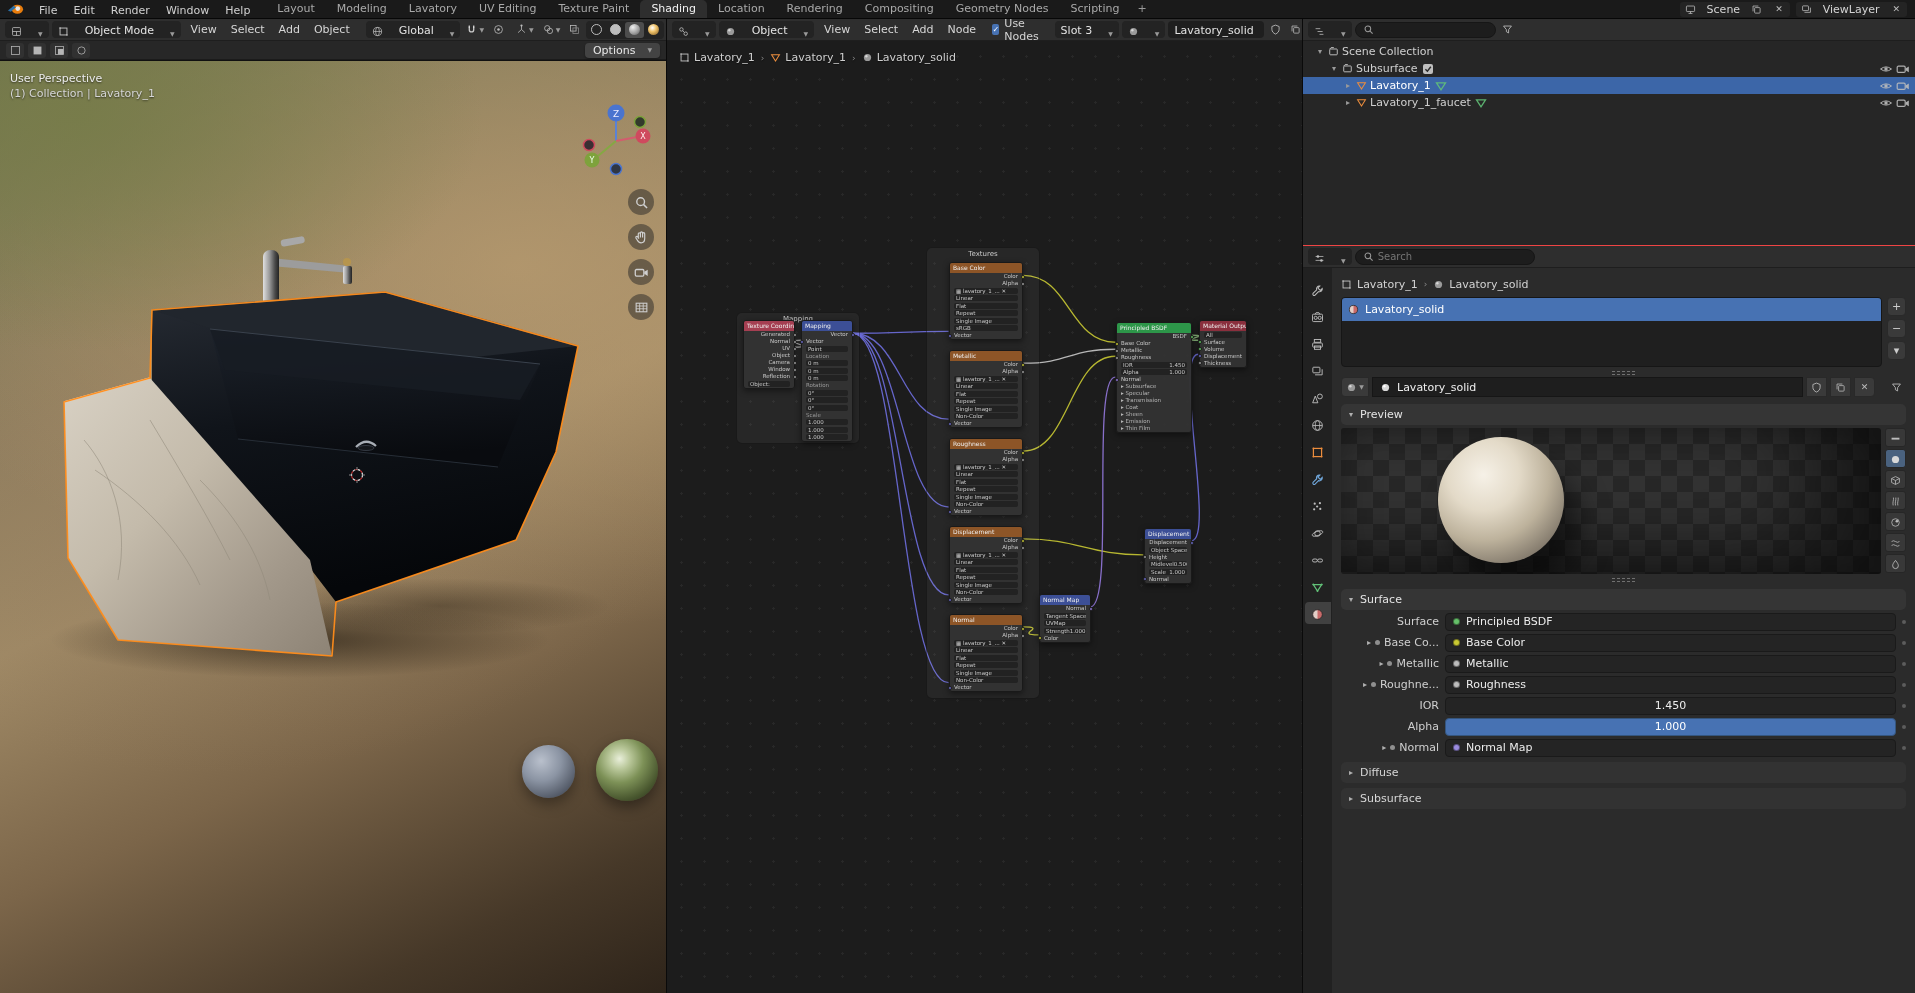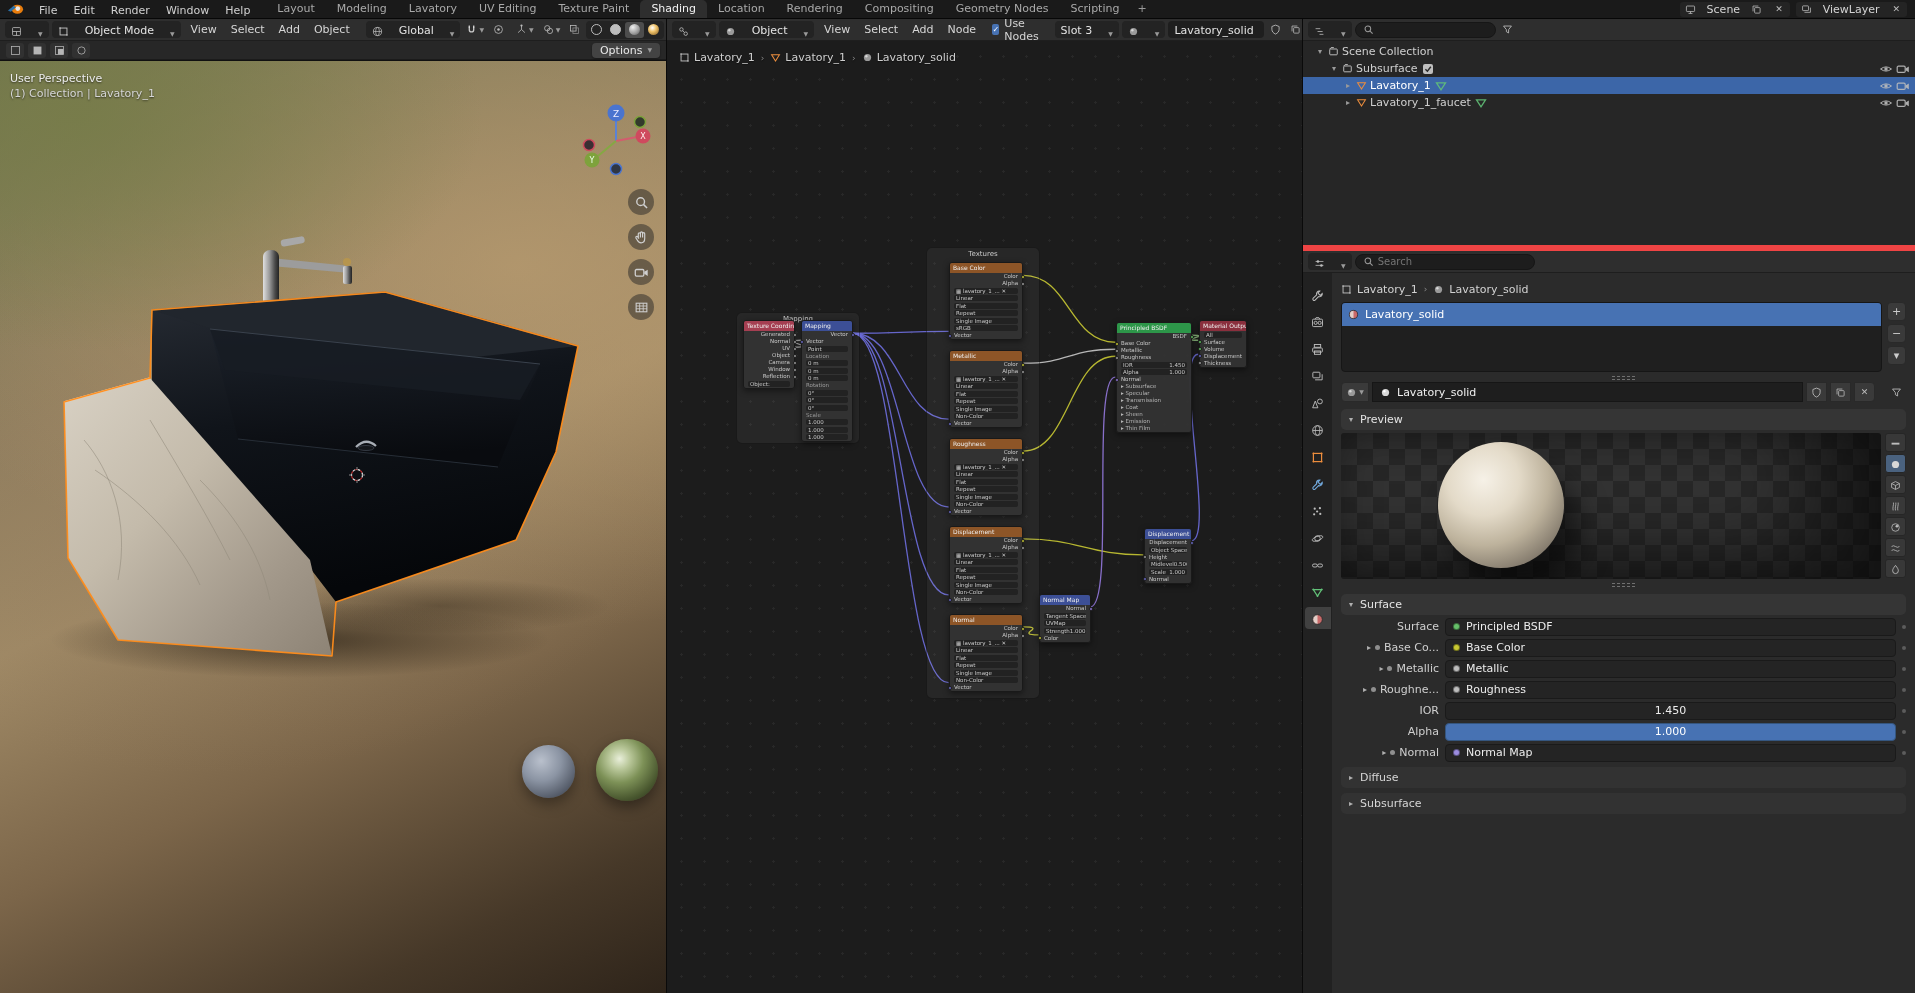--- a/index.html
+++ b/index.html
@@ -34,21 +34,21 @@
 .hmenu{padding:0 7px;line-height:22px;color:#d6d6d6}
 .dd{display:inline-flex;align-items:flex-end;gap:16px;background:#232323;border-radius:4px;padding:1px 6px;height:17px;color:#e2e2e2;white-space:nowrap}
 .hbtn{display:inline-flex;align-items:center;gap:2px;padding:1px 3px;border-radius:3px;height:17px}
 .spacer{flex:1}
 .check{display:inline-flex;align-items:center;gap:5px;padding:0 6px}
 .cb{width:11px;height:11px;border-radius:2px;background:#4772b3;display:inline-flex;align-items:center;justify-content:center;color:#fff;font-size:8px;line-height:1}
 
 
 .tool-settings{height:19px;background:#272727;border-bottom:1px solid #1b1b1b;display:flex;align-items:center;padding:0 6px;gap:4px;position:relative;z-index:6}
 .ts-btn{width:18px;height:15px;background:#313131;border-radius:3px;display:flex;align-items:center;justify-content:center}
-.options-btn{margin-left:auto;background:#434343;border-radius:4px;padding:0 8px;display:flex;gap:5px;align-items:center;height:15px;box-shadow:0 1px 2px rgba(0,0,0,.4);color:#e8e8e8}
+.options-btn{margin-left:auto;background:#434343;border-radius:4px;padding:0 8px;display:flex;gap:12px;align-items:center;height:15px;box-shadow:0 1px 2px rgba(0,0,0,.4);color:#e8e8e8}
 .vp-canvas{position:absolute;left:0;top:42px;right:0;bottom:0;background:
  radial-gradient(620px 360px at 12% 6%, rgba(118,124,72,.85), rgba(118,124,72,0) 65%),
  radial-gradient(900px 520px at 78% 22%, rgba(186,156,112,.75), rgba(186,156,112,0) 70%),
  radial-gradient(700px 420px at 30% 45%, rgba(150,125,95,.5), rgba(150,125,95,0) 70%),
  linear-gradient(155deg,#6f7350 0%,#8f7f5f 30%,#a08a66 48%,#7b6549 68%,#463828 88%,#2e241a 100%)}
 .scene-svg{position:absolute;inset:0;width:100%;height:100%}
 .vp-overlay-text{position:absolute;left:10px;top:10px;text-shadow:0 1px 2px rgba(0,0,0,.65);line-height:15px;color:#ececec}
 .vp-overlay-text .l2{color:#d6d6d6}
 #nav-gizmo{position:absolute;right:8px;top:38px;width:84px;height:84px}
 .vp-tools{position:absolute;right:12px;top:128px;display:flex;flex-direction:column;gap:9px}
@@ -91,21 +91,21 @@
 .search-pill input{background:transparent;border:none;outline:none;color:#d8d8d8;font:10px "DejaVu Sans",sans-serif;width:110px}
 .out-rows{position:absolute;top:24px;left:0;right:0;bottom:0}
 .orow{display:flex;align-items:center;height:17px;padding:0 5px;gap:3px;color:#cfcfcf}
 .orow.selected{background:#3c66a8;color:#fff}
 .orow .arr{width:10px;font-size:8px;color:#9a9a9a;text-align:center;flex:none}
 .orow .sp{flex:1}
 .orow .rico{width:14px;height:14px;opacity:.9;flex:none}
 .orow .rico svg{width:100%;height:100%}
 
 
-#properties{position:absolute;left:0;top:226px;right:0;bottom:0;background:#ef4444;border-top:6px solid #ef4444}
+#properties{position:absolute;left:0;top:226px;right:0;bottom:0;background:#ef4444;border-top:1px solid #ef4444}
 .prop-body{position:absolute;top:22px;left:0;right:0;bottom:0}
 #prop-tabs{position:absolute;left:0;top:0;bottom:0;width:29px;background:#212121;display:flex;flex-direction:column;align-items:center;padding-top:10px;gap:5px}
 .ptab{width:26px;height:22px;display:flex;align-items:center;justify-content:center;border-radius:4px 0 0 4px}
 .ptab svg{width:15px;height:15px}
 .ptab.active{background:#414141}
 .prop-content{position:absolute;left:29px;top:0;right:0;bottom:0;background:#2b2b2b;padding:6px 9px 0 9px}
 .prop-breadcrumb{display:flex;align-items:center;gap:6px;height:20px;color:#d2d2d2}
 .pb-sep{color:#8a8a8a;font-size:9px}
 .slots-wrap{display:flex;gap:5px;margin-top:3px}
 #slot-list{flex:1;background:#1f1f1f;border:1px solid #161616;border-radius:4px;overflow:hidden;height:70px}

